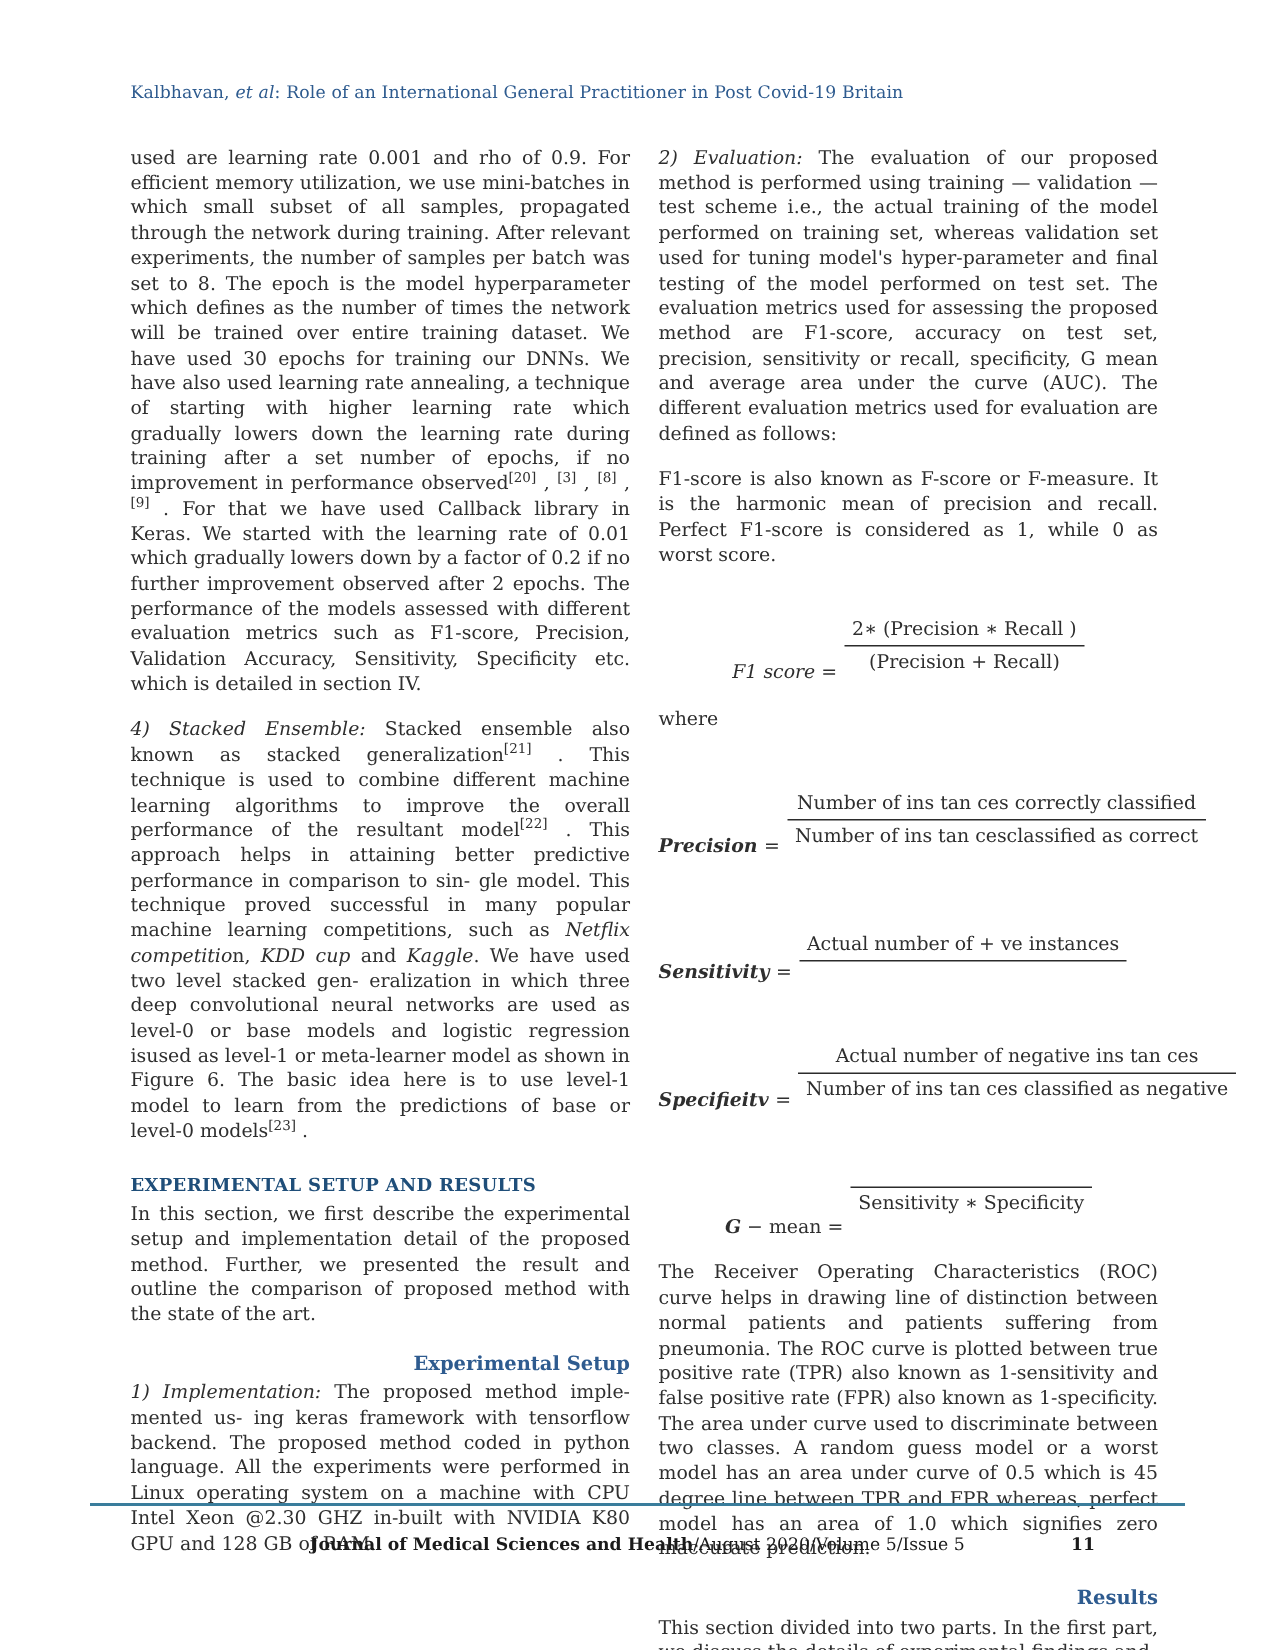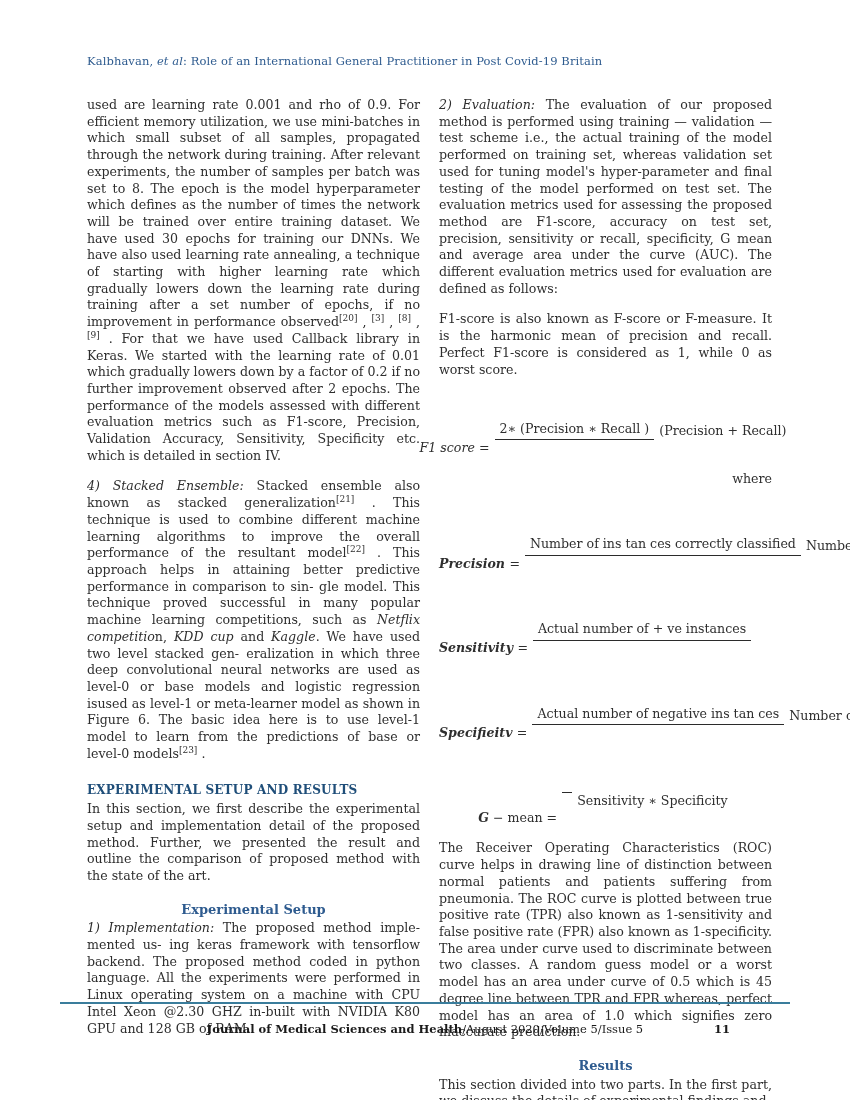--- a/index.html
+++ b/index.html
@@ -13,33 +13,33 @@
     position:absolute; top:54px; left:87px; right:60px;
     font-size:11.5px; color:#2e5b8f; letter-spacing:0.1px;
   }
   .col { position:absolute; top:97px; width:333px; font-size:12.6px; line-height:16.7px; text-align:justify; }
   .col-left  { left:87px; }
   .col-right { left:439px; }
 
   .col > * + * { margin-top:14px; }
   .block-p { }
   .block-h1 { font-size:12px; font-weight:bold; color:#1f4e79; text-align:left; margin-top:20px; letter-spacing:0.2px; }
-  .block-h2 { font-size:13px; font-weight:bold; color:#2e5b8f; text-align:center; margin-top:17px; }
+  .block-h2 { font-size:13px; font-weight:bold; color:#2e5b8f; text-align:right; margin-top:17px; }
   .block-h1 + .block-p, .block-h2 + .block-p { margin-top:2px; }
-  .block-plain { text-align:right; }
+  .block-plain { text-align:left; }
   .block-formula { display:flex; align-items:center; text-align:left; margin-top:26px; margin-bottom:4px; }
   .block-formula.center { justify-content:center; }
   .block-formula.wide { margin-top:32px; margin-bottom:10px; }
 
   .seg-i  { font-style:italic; }
   .seg-bi { font-style:italic; font-weight:bold; }
   sup.seg-sup { font-size:9px; line-height:0; vertical-align:baseline; position:relative; top:-5px; }
 
   .lhs { white-space:nowrap;margin-top:36px; }
-  .frac { display:inline-flex; flex-direction:row; text-align:center; margin-left:5px; vertical-align:middle; }
+  .frac { display:inline-flex; flex-direction:column; text-align:center; margin-left:5px; vertical-align:middle; }
   .frac .num { display:block; border-bottom:1.1px solid #2b2b2b; padding:0 5px 2px 5px; white-space:nowrap; }
   .frac .den { display:block; padding:2px 5px 0 5px; white-space:nowrap; }
   .frac.overline .num { padding:0 5px; height:1px; }
 
   .footer-rule { position:absolute; top:1002px; left:60px; width:730px; height:2px; background:#3a7d9c; }
   .footer {
     position:absolute; top:1022px; left:60px; width:730px;
     font-size:11.5px; color:#1a1a1a; text-align:center;
   }
   .footer .journal-name { font-weight:bold; }

